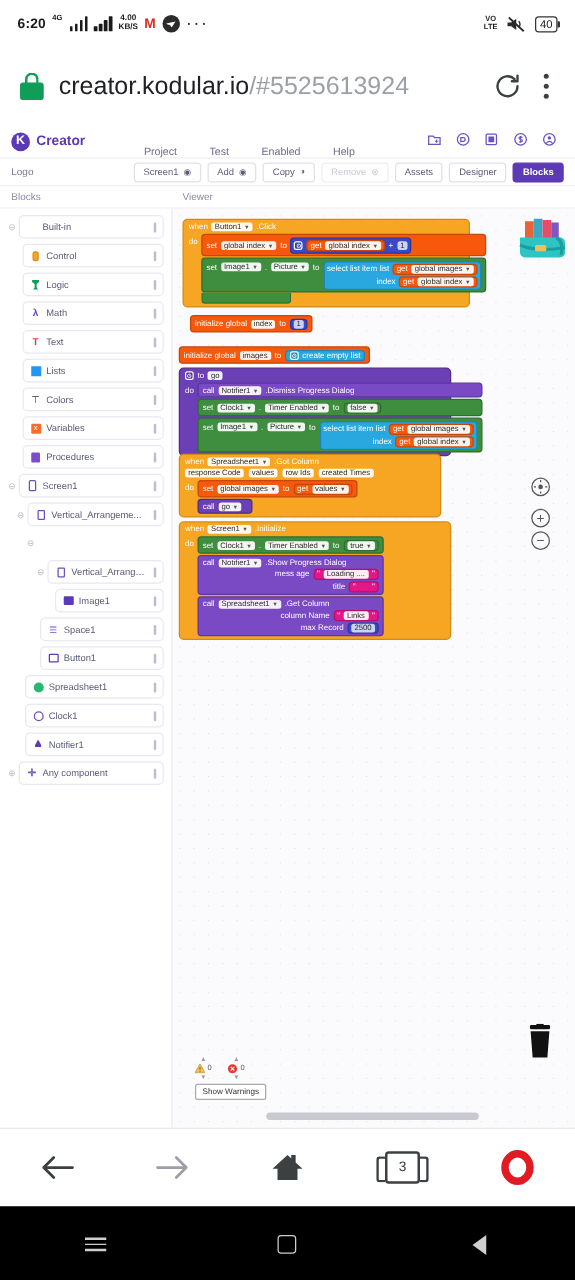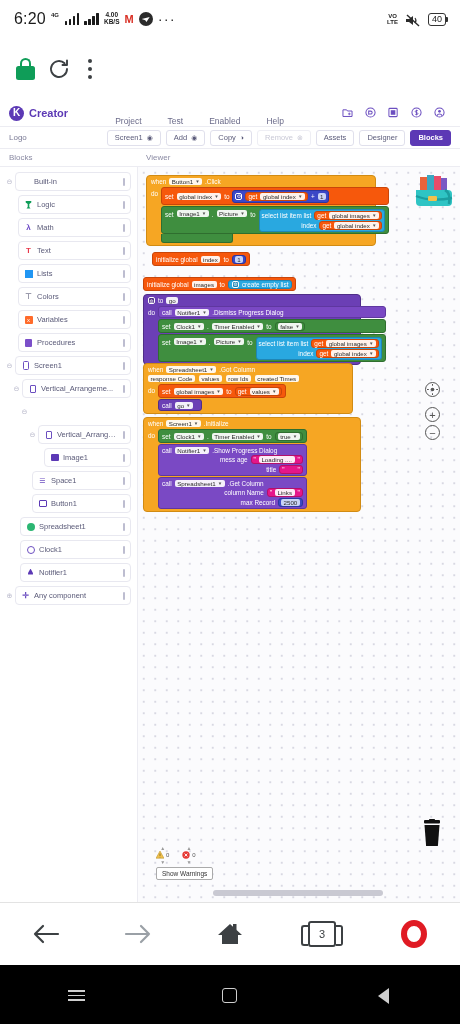--- a/index.html
+++ b/index.html
@@ -12,21 +12,21 @@
   }
 
   
   .statusbar {
     height:38px; width:100%;
     display:flex; align-items:center;
     padding:0 14px;
     background:#ffffff;
     font-size:15px; color:#1a1a1a;
   }
-  .sb-time { font-size:16px; font-weight:400; letter-spacing:.2px; }
+  .sb-time { font-size:11px; font-weight:700; letter-spacing:.2px; }
   .sb-left { display:flex; align-items:center; gap:5px; }
   .sb-right { margin-left:auto; display:flex; align-items:center; gap:7px; }
   .sig-group { display:flex; align-items:flex-end; gap:1.5px; height:12px; }
   .sig-group i { display:block; width:2.5px; background:#1a1a1a; border-radius:.5px; }
   .sig-group i:nth-child(1){height:4px}
   .sig-group i:nth-child(2){height:6px}
   .sig-group i:nth-child(3){height:9px}
   .sig-group i:nth-child(4){height:12px}
   .net-label { font-size:6px; font-weight:bold; line-height:1; margin-right:1px; position:relative; top:-4px;}
   .kbps { font-size:6.5px; line-height:1.05; text-align:center; font-weight:bold; }
@@ -229,20 +229,23 @@
     </span>
     <span class="batt">40</span>
   </div>
 </div>
 
 <div class="urlbar">
   <span class="lock">
     <span class="shackle"></span>
       <span class="body"></span>
   </span>
+  <span class="urltext">
+    <span>creator.kodular.io</span><span class="frag">/#5525613924</span>
+  </span>
   <span class="reload">
     <svg width="24" height="24" viewBox="0 0 24 24">
       <path d="M20 12a8 8 0 1 1-2.4-5.7" stroke="#3c4043" stroke-width="1.9" fill="none" stroke-linecap="round"></path>
       <path d="M20 3.5 V8 H15.5" stroke="#3c4043" stroke-width="1.9" fill="none" stroke-linecap="round" stroke-linejoin="round"></path>
     </svg>
   </span>
   <span class="kebab">
       <i></i>
       <i></i>
       <i></i>
@@ -342,20 +345,29 @@
             <i></i>
             <i></i>
             <i></i>
             <i></i>
           </span>
         <span class="chip-label">Built-in</span>
         <span class="chip-bar"></span>
       </div>
     </div>
 
+    <div class="tree-row" style="padding-left:18px">
+      <div class="chip">
+        <span class="ic">
+            <span class="ic-ctrl"></span>
+          </span>
+        <span class="chip-label">Control</span>
+        <span class="chip-bar"></span>
+      </div>
+    </div>
 
     <div class="tree-row" style="padding-left:18px">
       <div class="chip">
         <span class="ic">
             <span class="ic-logic"></span>
           </span>
         <span class="chip-label">Logic</span>
         <span class="chip-bar"></span>
       </div>
     </div>

